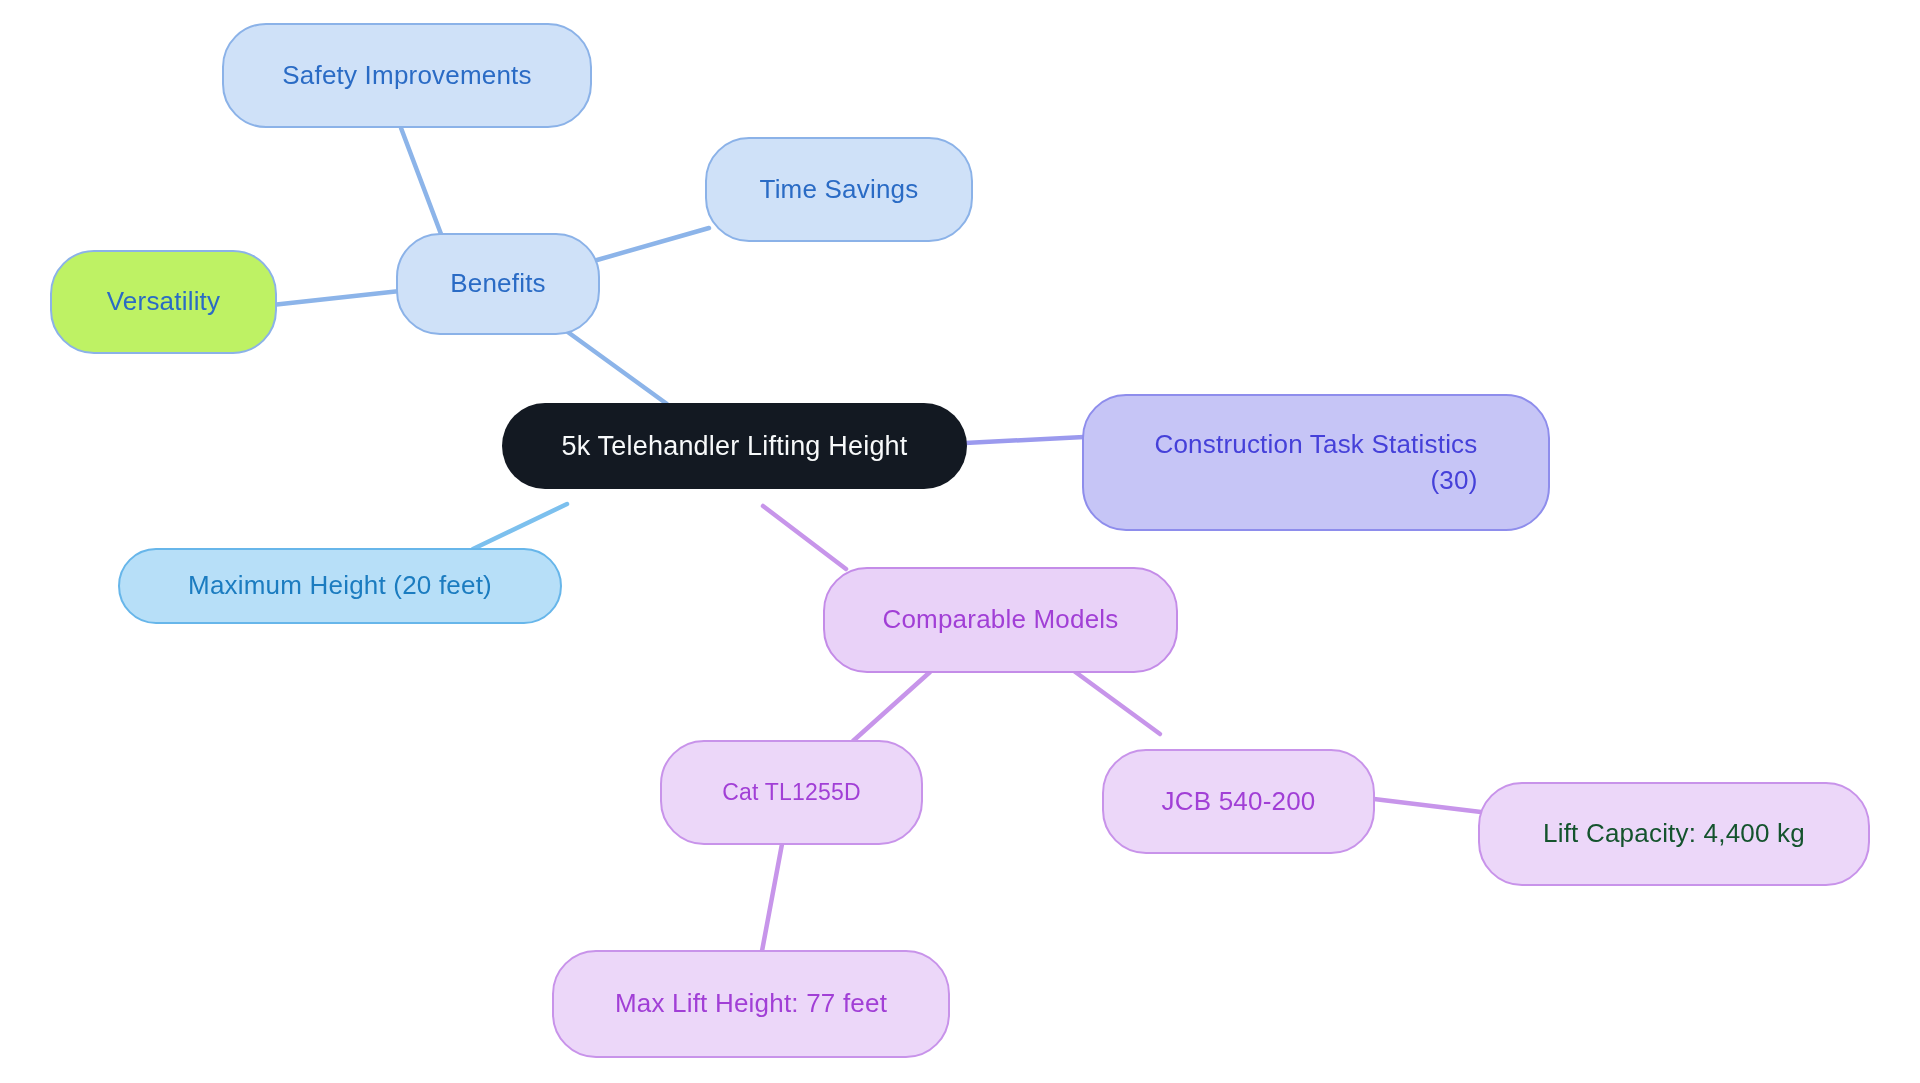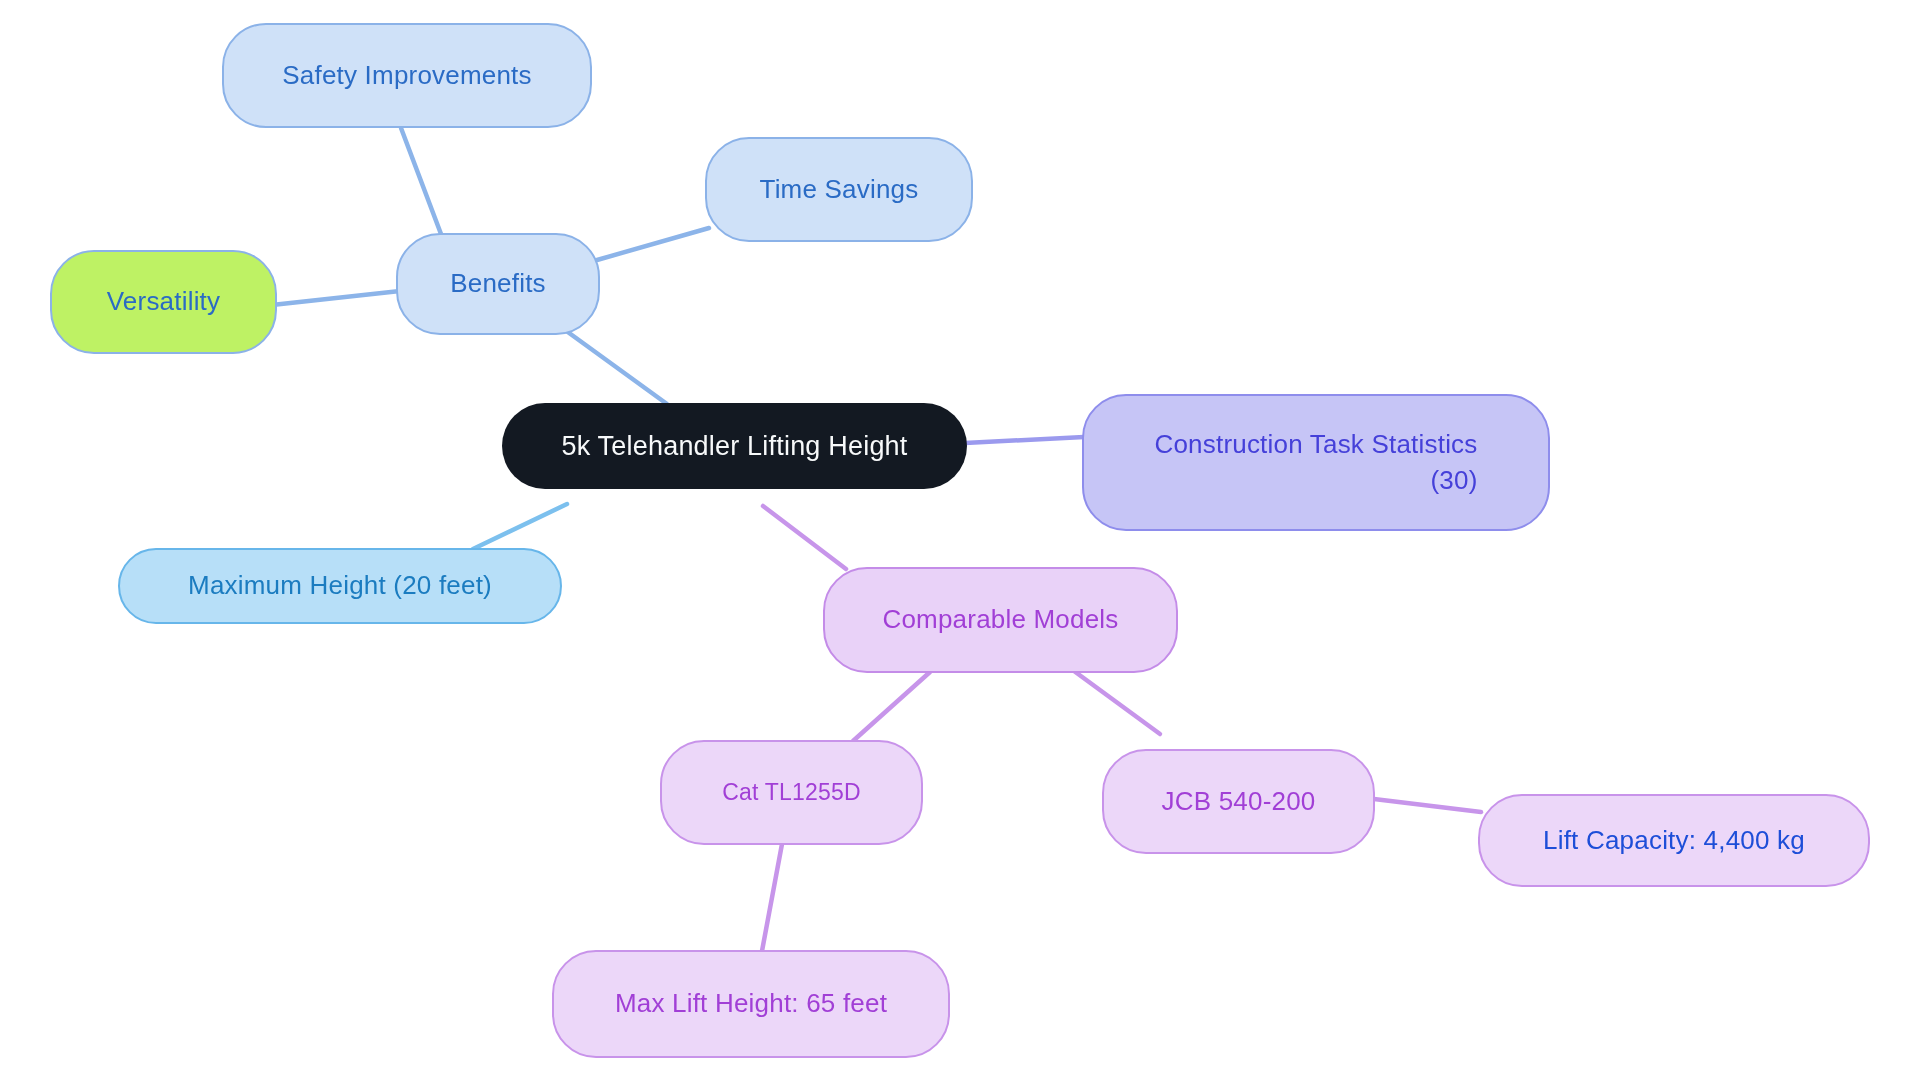--- a/index.html
+++ b/index.html
@@ -60,16 +60,16 @@
       <div class="node" style="left: 396px; top: 233px; width: 204px; height: 102px; background: rgb(207, 225, 248); border: 2px solid rgb(139, 178, 232); color: rgb(42, 107, 197); font-size: 26px;"><span>Benefits</span></div>
       <div class="node" style="left: 222px; top: 23px; width: 370px; height: 105px; background: rgb(207, 225, 248); border: 2px solid rgb(139, 178, 232); color: rgb(42, 107, 197); font-size: 26px;"><span>Safety Improvements</span></div>
       <div class="node" style="left: 705px; top: 137px; width: 268px; height: 105px; background: rgb(207, 225, 248); border: 2px solid rgb(139, 178, 232); color: rgb(42, 107, 197); font-size: 26px;"><span>Time Savings</span></div>
       <div class="node" style="left: 50px; top: 250px; width: 227px; height: 104px; background: #bef264; border: 2px solid rgb(139, 178, 232); color: rgb(42, 107, 197); font-size: 26px;"><span>Versatility</span></div>
       <div class="node" style="left: 1082px; top: 357px; width: 468px; height: 137px; background: rgb(198, 197, 246); border: 2px solid rgb(142, 141, 236); color: rgb(69, 64, 217); font-size: 26px; margin-top: 37px;"><span>Construction Task Statistics
 (30)</span></div>
       <div class="node" style="left: 118px; top: 548px; width: 444px; height: 76px; background: rgb(183, 223, 248); border: 2px solid rgb(103, 182, 234); color: rgb(27, 124, 192); font-size: 26px;"><span>Maximum Height (20 feet)</span></div>
       <div class="node" style="left: 823px; top: 567px; width: 355px; height: 106px; background: rgb(233, 210, 248); border: 2px solid rgb(196, 140, 232); color: rgb(161, 63, 214); font-size: 26px;"><span>Comparable Models</span></div>
       <div class="node" style="left: 660px; top: 740px; width: 263px; height: 105px; background: rgb(236, 215, 249); border: 2px solid rgb(200, 147, 234); color: rgb(161, 63, 214); font-size: 23px;"><span>Cat TL1255D</span></div>
       <div class="node" style="left: 1102px; top: 733px; width: 273px; height: 105px; background: rgb(236, 215, 249); border: 2px solid rgb(200, 147, 234); color: rgb(161, 63, 214); font-size: 26px; margin-top: 16px;"><span>JCB 540-200</span></div>
-      <div class="node" style="left: 1478px; top: 782px; width: 392px; height: 93px; background: rgb(236, 215, 249); border: 2px solid rgb(200, 147, 234); color: #1d4ed8; font-size: 26px; margin-top: 12px;"><span>Lift Capacity: 4,400 kg</span></div>
-      <div class="node" style="left: 552px; top: 950px; width: 398px; height: 108px; background: rgb(236, 215, 249); border: 2px solid rgb(200, 147, 234); color: rgb(161, 63, 214); font-size: 26px;"><span>Max Lift Height: 65 feet</span></div>
+      <div class="node" style="left: 1478px; top: 782px; width: 392px; height: 104px; background: rgb(236, 215, 249); border: 2px solid rgb(200, 147, 234); color: #14532d; font-size: 26px;"><span>Lift Capacity: 4,400 kg</span></div>
+      <div class="node" style="left: 552px; top: 950px; width: 398px; height: 108px; background: rgb(236, 215, 249); border: 2px solid rgb(200, 147, 234); color: rgb(161, 63, 214); font-size: 26px;"><span>Max Lift Height: 77 feet</span></div>
     </div>
 </div>
 
 </body></html>

